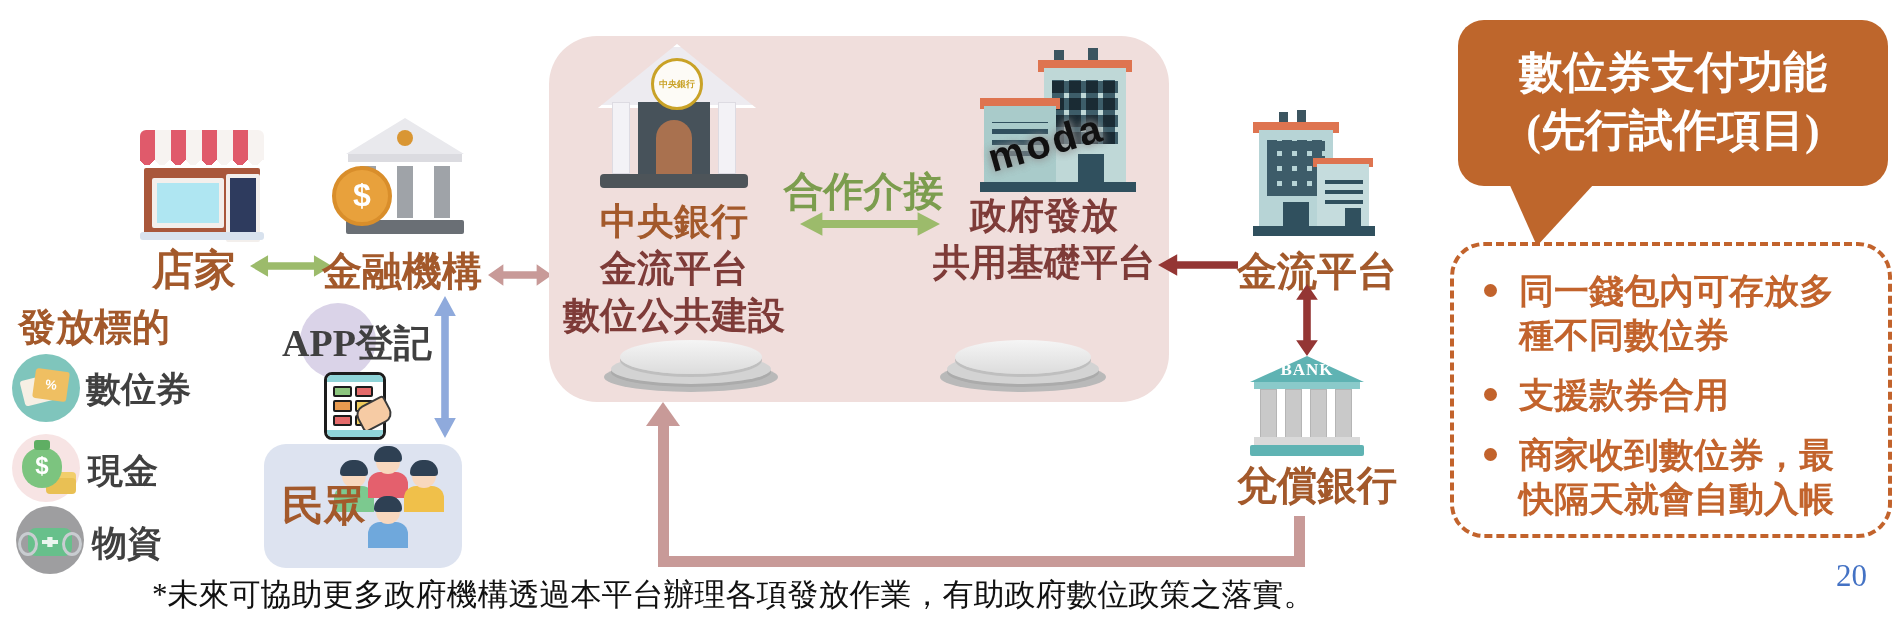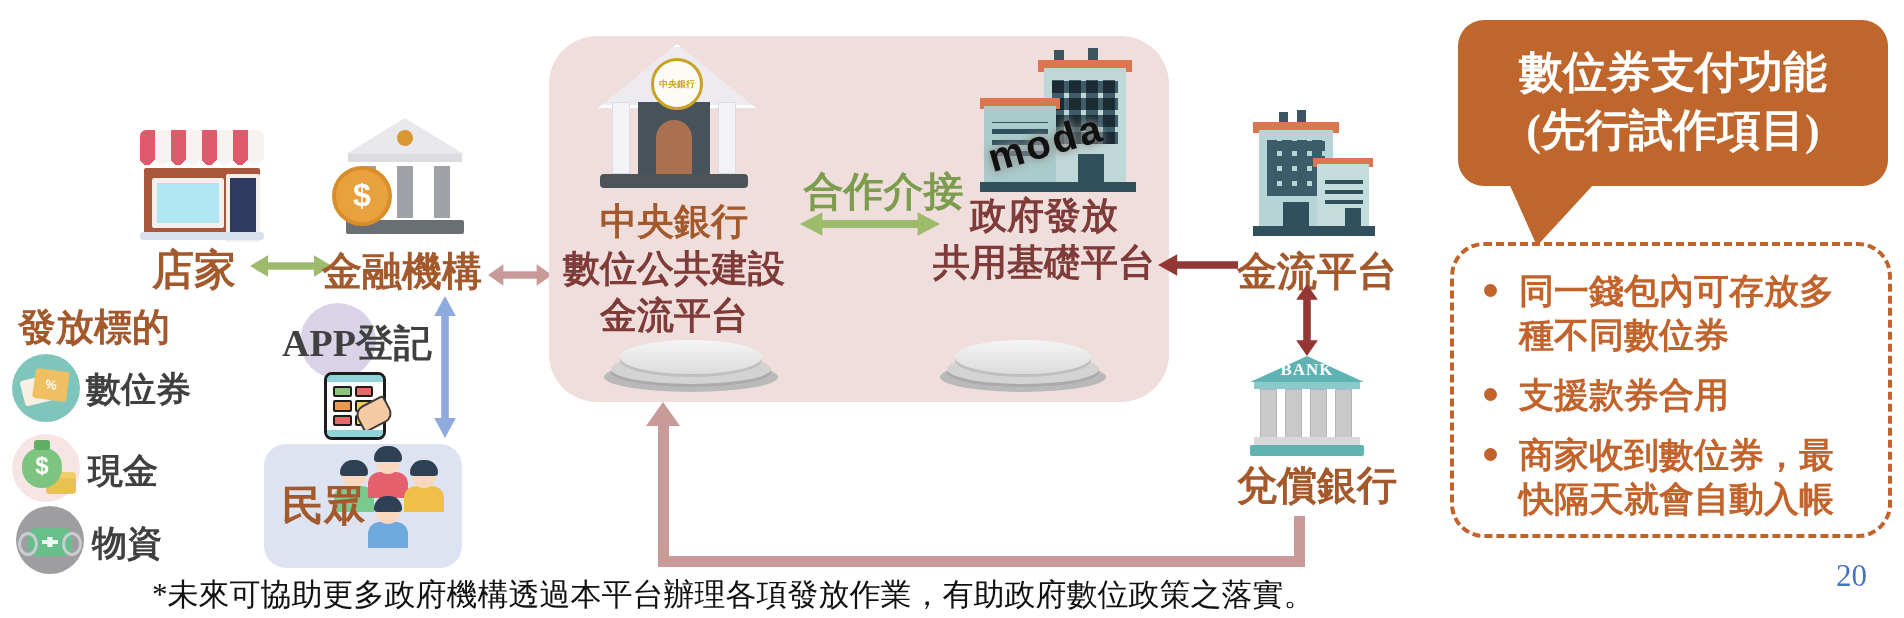--- a/index.html
+++ b/index.html
@@ -108,21 +108,21 @@
   .moda .frontroof{position:absolute;left:-4px;top:40px;width:80px;height:11px;background:#DE7450;}
   .moda .slats{position:absolute;left:8px;top:64px;width:56px;height:34px;
     background:repeating-linear-gradient(0deg,#30505E 0 5px,transparent 5px 11px);}
   .moda .doorf{position:absolute;left:94px;top:96px;width:26px;height:30px;background:#30505E;}
   .moda .base{position:absolute;left:-4px;top:124px;width:156px;height:10px;background:#30505E;}
   .moda .logo{position:absolute;left:2px;top:58px;width:150px;font-family:"Liberation Sans",sans-serif;
     font-size:40px;font-weight:bold;color:#111;transform:rotate(-16deg);letter-spacing:3px;
     text-shadow:0 0 8px rgba(140,140,140,.95),0 0 8px rgba(160,160,160,.8);}
   .moda-text{left:918px;top:192px;width:252px;font-size:37px;line-height:47px;}
   
-  .lbl-coop{left:796px;top:164px;width:175px;font-size:40px;}
+  .lbl-coop{left:776px;top:164px;width:175px;font-size:40px;}
   
   .pedestal{height:56px;}
   .ped-l{left:604px;top:336px;width:174px;}
   .ped-r{left:940px;top:336px;width:166px;}
   .pedestal .d3{position:absolute;left:0;bottom:0;width:100%;height:30px;border-radius:50%;background:#B9B9B9;}
   .pedestal .d2{position:absolute;left:4%;bottom:8px;width:92%;height:30px;border-radius:50%;background:#D3D3D3;box-shadow:0 3px 0 #ABABAB;}
   .pedestal .d1{position:absolute;left:9%;bottom:18px;width:82%;height:34px;border-radius:50%;
     background:linear-gradient(#F5F5F5,#DCDCDC);box-shadow:0 3px 0 #BFBFBF;}
   
   .issuer{left:1253px;top:118px;width:122px;height:120px;}
@@ -287,22 +287,22 @@
     <div class="roof"></div>
     <div class="colL"></div>
     <div class="colR"></div>
     <div class="hall"></div>
     <div class="door"></div>
     <div class="base"></div>
     <div class="seal">中央銀行</div>
   </div>
   <div class="abs ctr cbc-text">
     <div class="brown">中央銀行</div>
+    <div class="maroon">金流平台</div>
     <div class="maroon">數位公共建設</div>
-    <div class="maroon">金流平台</div>
   </div>
 
   <div class="abs ctr greentxt lbl-coop">合作介接</div>
   <svg class="arrow arr-d" viewBox="0 0 100 24" preserveAspectRatio="none">
     <polygon class="fill-green" points="0,12 16,2 16,8.5 84,8.5 84,2 100,12 84,22 84,15.5 16,15.5 16,22"></polygon>
   </svg>
 
   <div class="abs moda">
     <div class="backroof"></div>
     <div class="chim1"></div>

